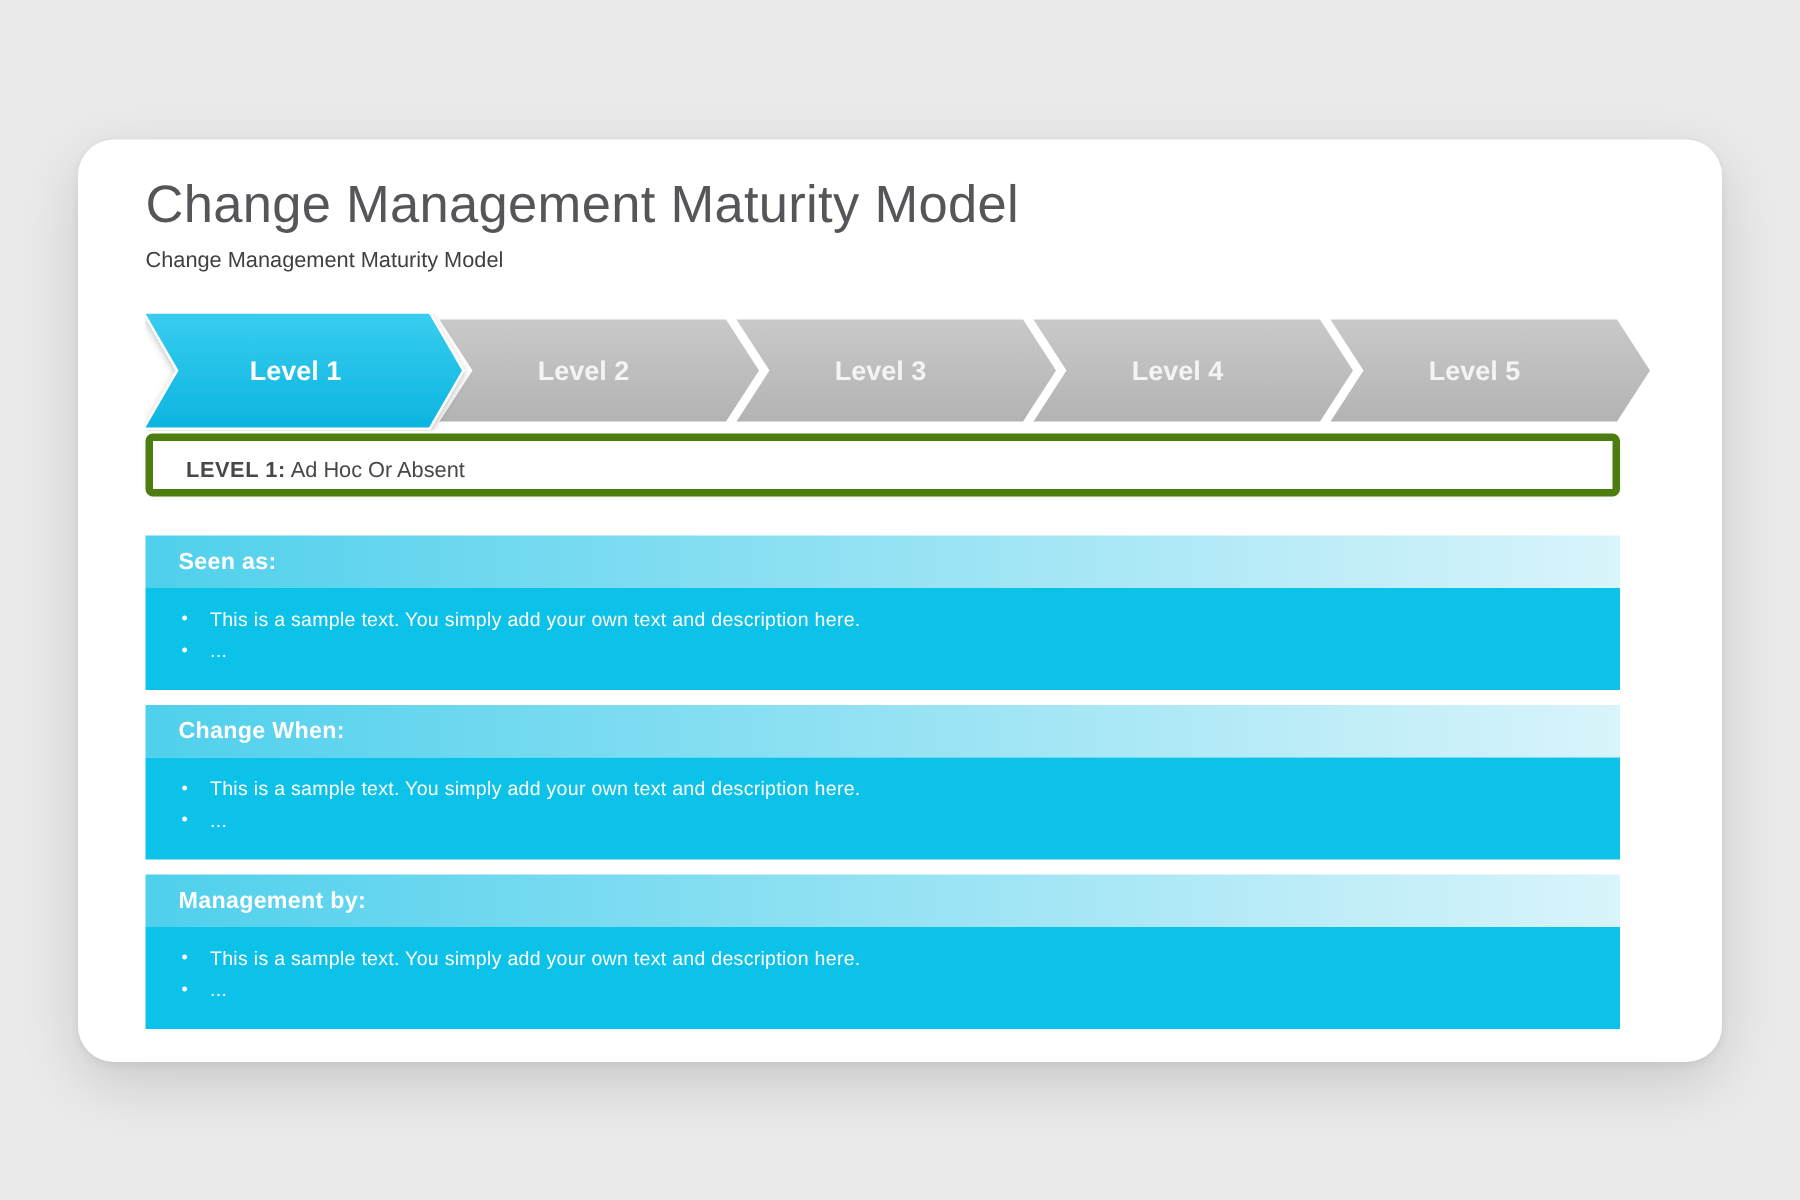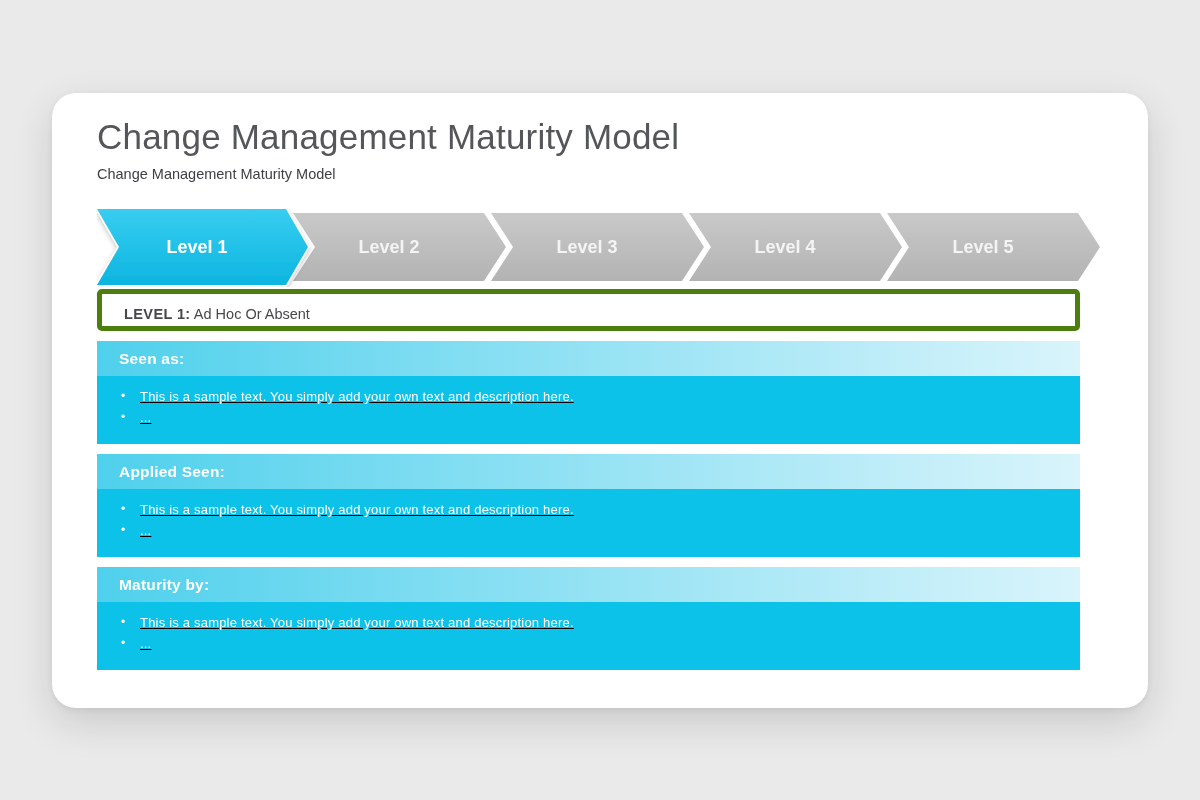--- a/index.html
+++ b/index.html
@@ -37,31 +37,30 @@
   .arrows .gray-label{fill:#f4f4f4;}
   .banner{
     position:absolute;left:45px;top:196px;width:983px;height:42px;
     background:#ffffff;border:5px solid #4d7c0f;border-radius:5px;
     box-shadow:0 1px 3px rgba(0,0,0,0.05);
     line-height:40px;padding-left:22px;
     font-size:14.5px;color:#47484a;
   }
   .banner b{font-weight:700;letter-spacing:0.4px;}
   .section{
-    position:absolute;left:45px;width:983px;height:88px;
+    position:absolute;left:45px;width:983px;height:88px;margin-top:16px;
   }
   .section-header{
     height:35px;line-height:35px;padding-left:22px;
     background:linear-gradient(to right,#4fd0ec,#d9f4fb);
     color:#ffffff;font-size:15.5px;font-weight:700;letter-spacing:0.2px;
   }
   .section-body{
     height:68px;background:var(--accent);
     padding:10px 0 0 24px;
-    text-decoration:underline;
   }
   .section-body ul{list-style:none;}
   .section-body li{
     position:relative;padding-left:19px;
     color:#ffffff;font-size:13px;line-height:21px;letter-spacing:0.2px;
   }
   .section-body li::before{
     content:"\2022";position:absolute;left:0;top:0;
     font-size:12px;color:#ffffff;
   }
@@ -124,31 +123,31 @@
     <div class="section-header">Seen as:</div>
     <div class="section-body">
       <ul>
         <li>This is a sample text. You simply add your own text and description here.</li>
         <li>...</li>
       </ul>
     </div>
   </div>
 
   <div class="section sec-1">
-    <div class="section-header">Applied Seen:</div>
+    <div class="section-header">Change When:</div>
     <div class="section-body">
       <ul>
         <li>This is a sample text. You simply add your own text and description here.</li>
         <li>...</li>
       </ul>
     </div>
   </div>
 
   <div class="section sec-2">
-    <div class="section-header">Maturity by:</div>
+    <div class="section-header">Management by:</div>
     <div class="section-body">
       <ul>
         <li>This is a sample text. You simply add your own text and description here.</li>
         <li>...</li>
       </ul>
     </div>
   </div>
 
 </div>
 

